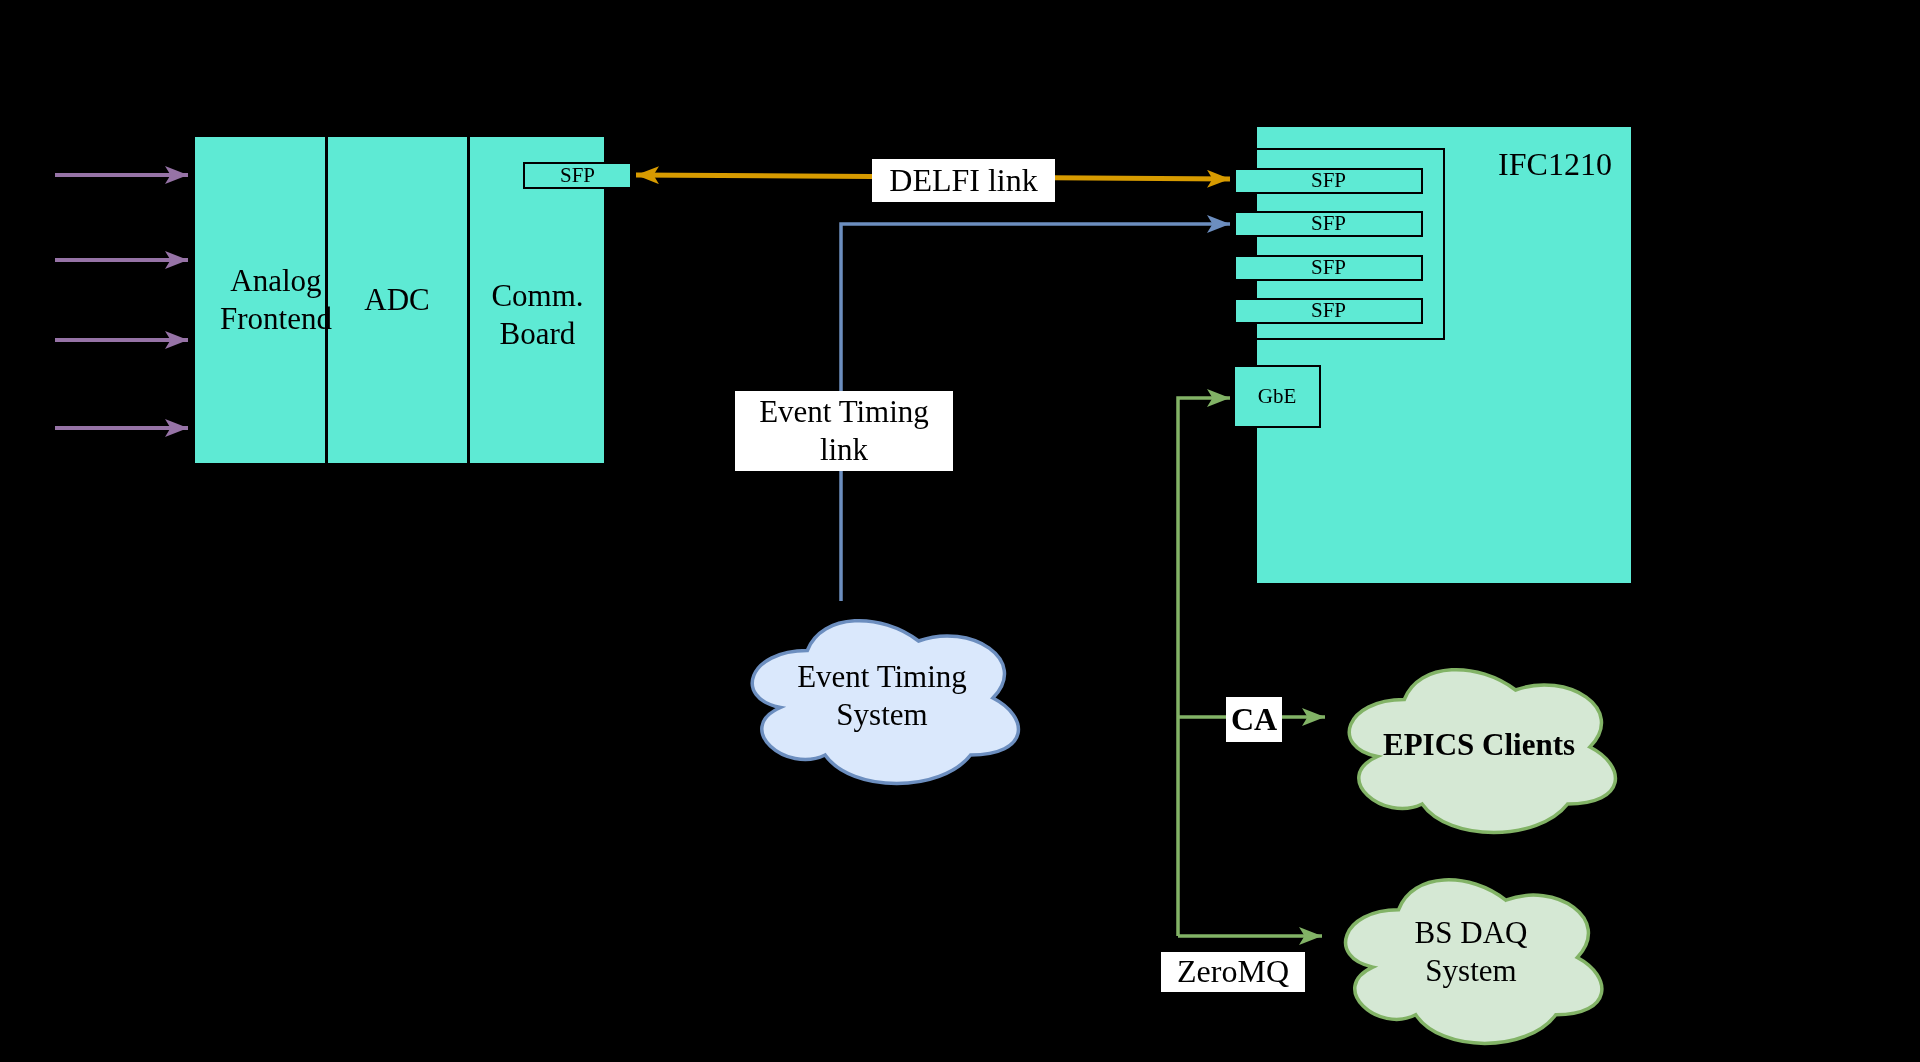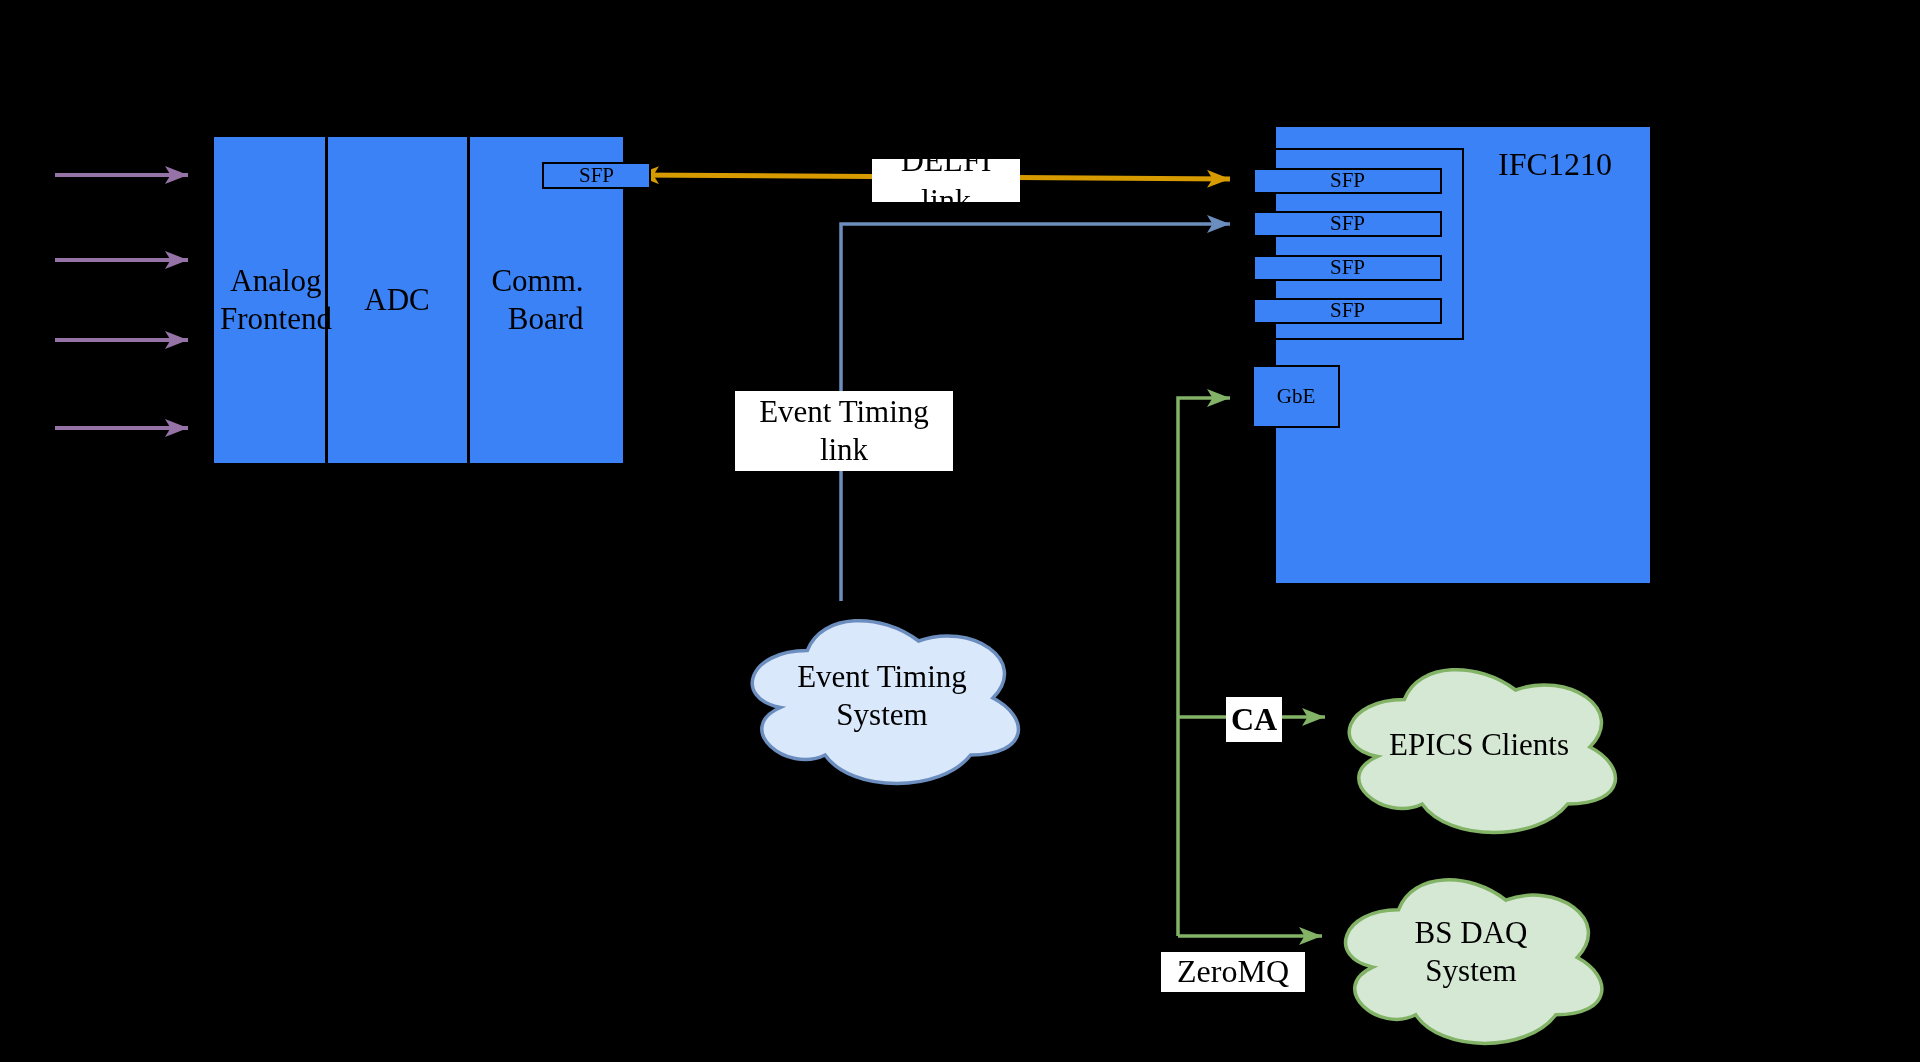--- a/index.html
+++ b/index.html
@@ -7,24 +7,23 @@
     position:relative;
     width:1920px;height:1062px;
     background:#000;
     overflow:hidden;
     font-family:"Liberation Serif","DejaVu Serif",serif;
     color:#000;
   }
   svg.layer{position:absolute;left:0;top:0;}
   .box{
     position:absolute;
-    background:#3b82f6;
+    background:#5eead4;
     border:2.5px solid #000;
     box-sizing:border-box;
-    margin-left:19px;
   }
   .lbl{
     position:absolute;
     display:flex;
     align-items:center;
     justify-content:center;
     text-align:center;
     color:#000;
     line-height:1.22;
   }
@@ -97,21 +96,21 @@
   <div class="divider" style="left:325px;top:135px;height:330px;"></div>
   <div class="divider" style="left:467px;top:135px;height:330px;"></div>
 
   <div class="lbl f-block" style="left:208px;top:135px;width:136px;height:330px;">
     <div><span>Analog</span><br>
          <span>Frontend</span></div>
   </div>
   <div class="lbl f-block" style="left:327px;top:135px;width:140px;height:330px;">
     <span>ADC</span>
   </div>
-  <div class="lbl f-block" style="left:469px;top:135px;width:137px;height:330px;text-align:right;">
+  <div class="lbl f-block" style="left:469px;top:150px;width:137px;height:330px;">
     <div><span>Comm.</span><br>
          <span>Board</span></div>
   </div>
 
   <div class="box lbl f-port" style="left:523px;top:162px;width:109px;height:27px;">
     <span>SFP</span>
   </div>
 
   <div class="box" style="left:1255px;top:125px;width:378px;height:460px;border-width:2px;"></div>
   <div class="lbl f-title" style="left:1455px;top:146px;width:200px;height:38px;">
@@ -130,42 +129,42 @@
     <span>SFP</span>
   </div>
   <div class="box lbl f-port" style="left:1234px;top:298px;width:189px;height:26px;">
     <span>SFP</span>
   </div>
 
   <div class="box lbl f-port" style="left:1233px;top:365px;width:88px;height:63px;">
     <span>GbE</span>
   </div>
 
-  <div class="lbl onwhite f-link" style="left:872px;top:159px;width:148px;height:43px;">
+  <div class="lbl onwhite f-link" style="left:872px;top:159px;width:183px;height:43px;">
     <span>DELFI link</span>
   </div>
 
   <div class="lbl onwhite f-block" style="left:735px;top:391px;width:218px;height:80px;">
     <div><span>Event Timing</span><br>
          <span>link</span></div>
   </div>
 
   <div class="lbl onwhite f-link" style="left:1226px;top:697px;width:56px;height:45px;font-weight:bold;">
     <span>CA</span>
   </div>
 
   <div class="lbl onwhite f-link" style="left:1161px;top:952px;width:144px;height:40px;">
     <span>ZeroMQ</span>
   </div>
 
   <div class="lbl f-block" style="left:741px;top:654px;width:282px;height:84px;">
     <div><span>Event Timing</span><br>
          <span>System</span></div>
   </div>
-  <div class="lbl f-block" style="left:1338px;top:724px;width:282px;height:42px;">
+  <div class="lbl f-block" style="left:1338px;top:724px;width:282px;height:42px;font-weight:bold;">
     <span>EPICS Clients</span>
   </div>
   <div class="lbl f-block" style="left:1330px;top:910px;width:282px;height:84px;">
     <div><span>BS DAQ</span><br>
          <span>System</span></div>
   </div>
 
 </div>
 
 </body></html>

